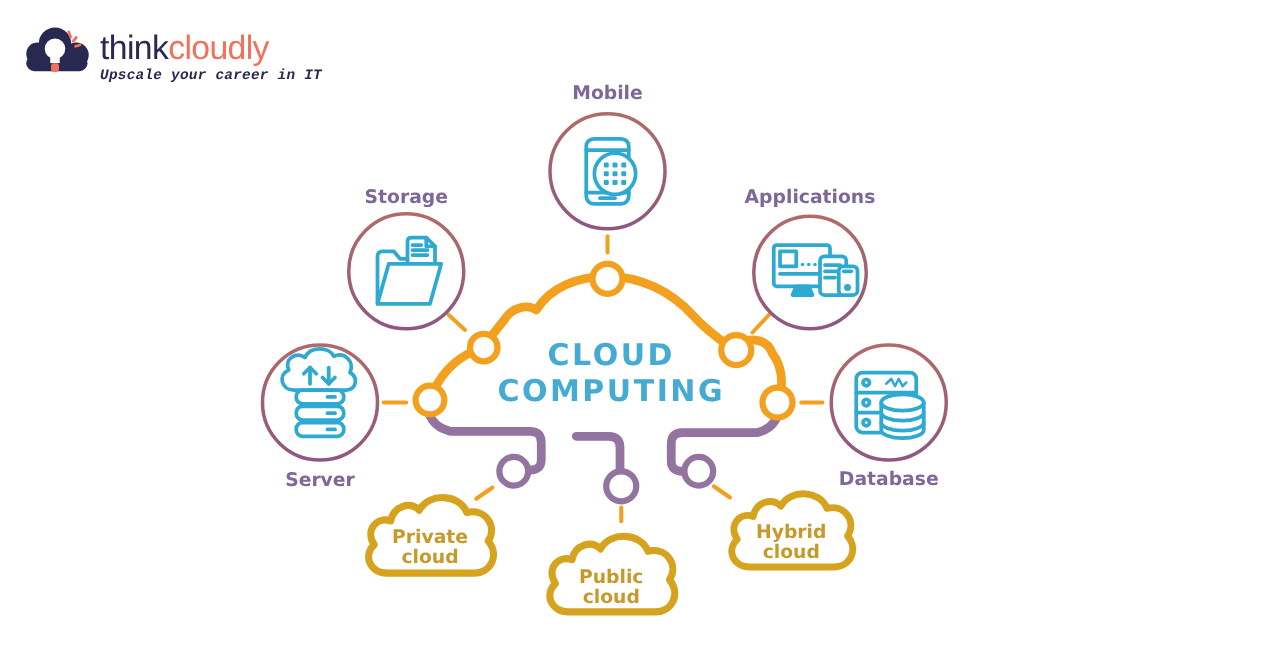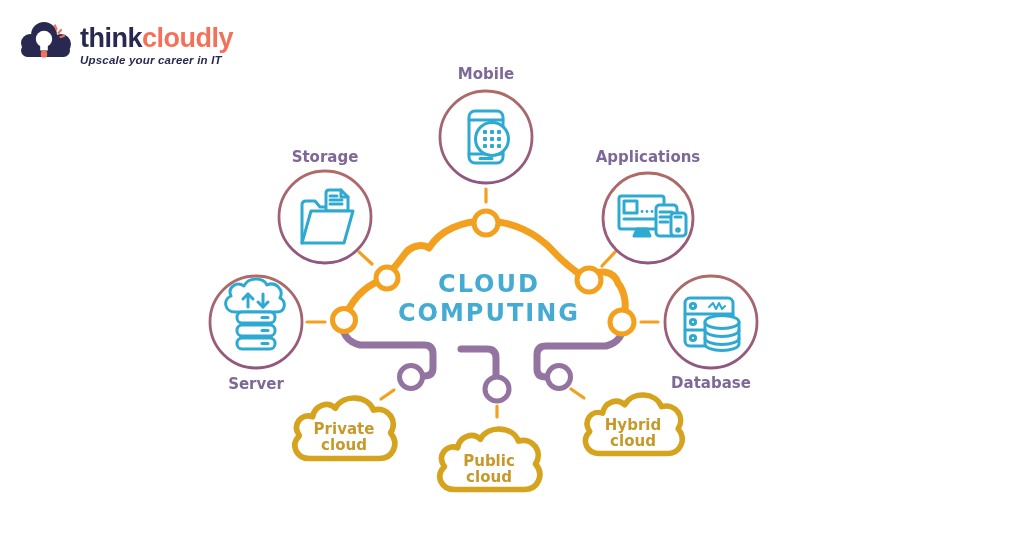--- a/index.html
+++ b/index.html
@@ -1,24 +1,24 @@
 <!DOCTYPE html>
 <html><head>
 <meta charset="utf-8">
 <style>
   html,body{margin:0;padding:0;background:#fff;}
   .stage{position:relative;width:1024px;height:536px;background:#fff;overflow:hidden;
          font-family:"Liberation Sans",sans-serif;}
   .logo{position:absolute;left:14px;top:20px;width:260px;height:58px;}
   .logo-icon{position:absolute;left:0;top:0;}
   .logo-text{position:absolute;left:66px;top:5px;line-height:1;}
-  .brand{font-family:"Liberation Sans",sans-serif;font-weight:700;font-size:27px;
+  .brand{font-family:"Liberation Sans",sans-serif;font-weight:400;font-size:27px;
          letter-spacing:-0.5px;color:#282850;}
   .brand .accent{color:#F3715A;}
-  .tagline{margin-top:3px;font-family:Liberation Sans, sans-serif;font-style:italic;
+  .tagline{margin-top:3px;font-family:Liberation Mono, monospace;font-style:italic;
            font-weight:600;font-size:11.5px;color:#282850;letter-spacing:0.2px;}
   svg.diagram{position:absolute;left:0;top:0;}
   .sat-label{font-family:"DejaVu Sans","Liberation Sans",sans-serif;font-weight:600;
              font-size:15px;fill:#7D6898;}
   .cloud-title{font-family:"DejaVu Sans","Liberation Sans",sans-serif;font-weight:800;
                font-size:24px;fill:#45ABD3;letter-spacing:2px;}
   .gold-label{font-family:"DejaVu Sans","Liberation Sans",sans-serif;font-weight:700;
               font-size:15px;fill:#C7992A;}
   .icon{stroke:#2EAAD2;stroke-width:3;fill:none;stroke-linecap:round;stroke-linejoin:round;}
   .ring{fill:none;stroke:url(#ringGrad);stroke-width:2.8;}

